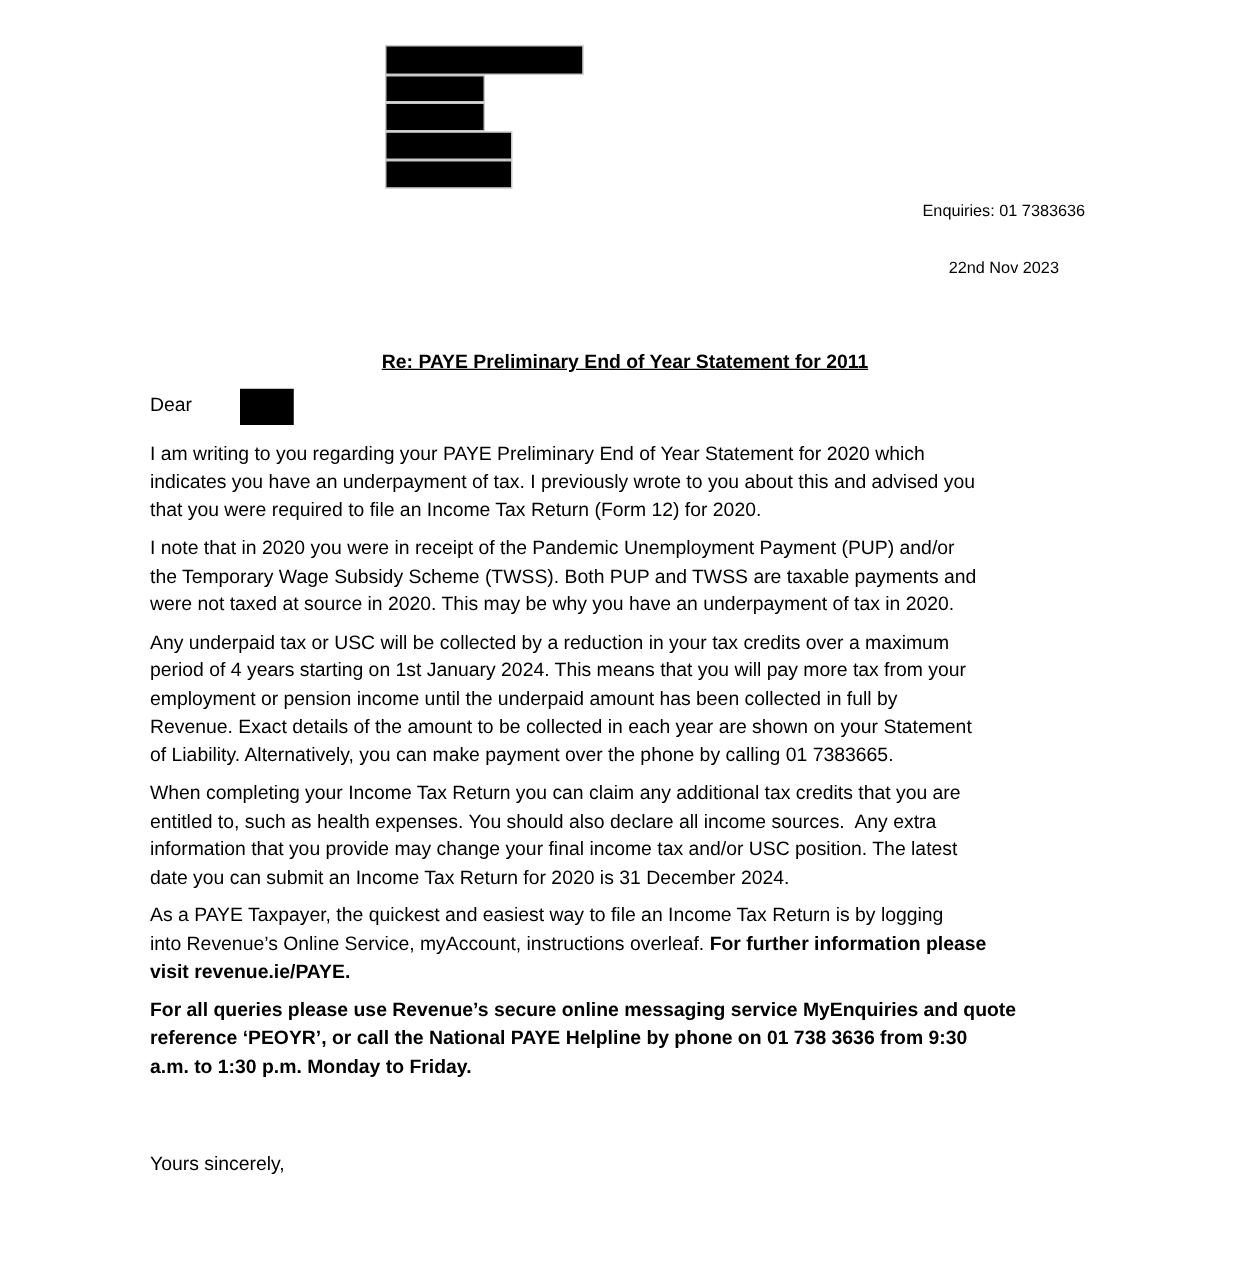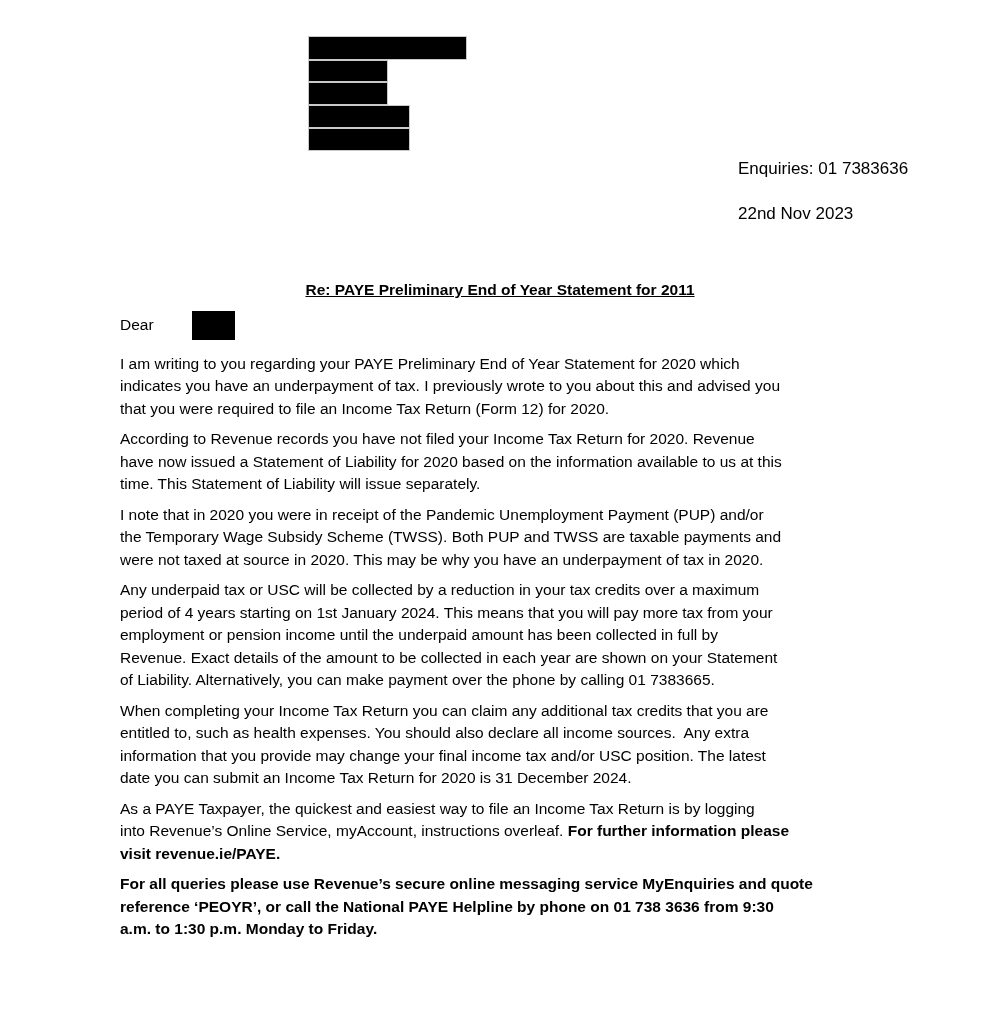--- a/index.html
+++ b/index.html
@@ -16,21 +16,21 @@
   
   .logo-redaction { position: absolute; left: 309px; top: 37px; }
   .rbar { background: #000000; outline: 1px solid #c9c9c9; margin-bottom: 2px; }
   .rbar-1 { width: 157px; height: 22px; }
   .rbar-2 { width: 78px;  height: 20px; }
   .rbar-3 { width: 78px;  height: 21px; }
   .rbar-4 { width: 100px; height: 21px; }
   .rbar-5 { width: 100px; height: 21px; }
 
   
-  .meta { position: absolute; left: 738px; top: 162px; font-size: 17px; line-height: 14px; }
+  .meta { position: absolute; left: 738px; top: 162px; font-size: 13px; line-height: 14px; text-align: center; }
   .meta .date { margin-top: 31px; }
 
   
   .content {
     position: absolute;
     left: 120px;
     top: 279px;
     width: 782px;
     font-size: 15.5px;
     line-height: 22.5px;
@@ -70,37 +70,35 @@
     <div class="subject">Re: PAYE Preliminary End of Year Statement for 2011</div>
 
     <div class="salutation">
       <span>Dear</span>
       <span class="name-redaction"></span>
     </div>
 
     <p class="para">I am writing to you regarding your PAYE Preliminary End of Year Statement for 2020 which
 indicates you have an underpayment of tax. I previously wrote to you about this and advised you
 that you were required to file an Income Tax Return (Form 12) for 2020.</p>
-    <p class="para">According to Revenue records you have not filed your Income Tax Return for 2020. Revenue
-have now issued a Statement of Liability for 2020 based on the information available to us at this
-time. This Statement of Liability will issue separately.</p>
     <p class="para">I note that in 2020 you were in receipt of the Pandemic Unemployment Payment (PUP) and/or
 the Temporary Wage Subsidy Scheme (TWSS). Both PUP and TWSS are taxable payments and
 were not taxed at source in 2020. This may be why you have an underpayment of tax in 2020.</p>
     <p class="para">Any underpaid tax or USC will be collected by a reduction in your tax credits over a maximum
 period of 4 years starting on 1st January 2024. This means that you will pay more tax from your
 employment or pension income until the underpaid amount has been collected in full by
 Revenue. Exact details of the amount to be collected in each year are shown on your Statement
 of Liability. Alternatively, you can make payment over the phone by calling 01 7383665.</p>
     <p class="para">When completing your Income Tax Return you can claim any additional tax credits that you are
 entitled to, such as health expenses. You should also declare all income sources.  Any extra
 information that you provide may change your final income tax and/or USC position. The latest
 date you can submit an Income Tax Return for 2020 is 31 December 2024.</p>
     <p class="para"><span>As a PAYE Taxpayer, the quickest and easiest way to file an Income Tax Return is by logging
 into Revenue’s Online Service, myAccount, instructions overleaf. </span><span class="bold">For further information please
 visit revenue.ie/PAYE.</span></p>
     <p class="para bold">For all queries please use Revenue’s secure online messaging service MyEnquiries and quote
 reference ‘PEOYR’, or call the National PAYE Helpline by phone on 01 738 3636 from 9:30
 a.m. to 1:30 p.m. Monday to Friday.</p>
 
+    <p class="closing">Yours sincerely,</p>
   </div>
 
 </div>
 
 </body></html>

